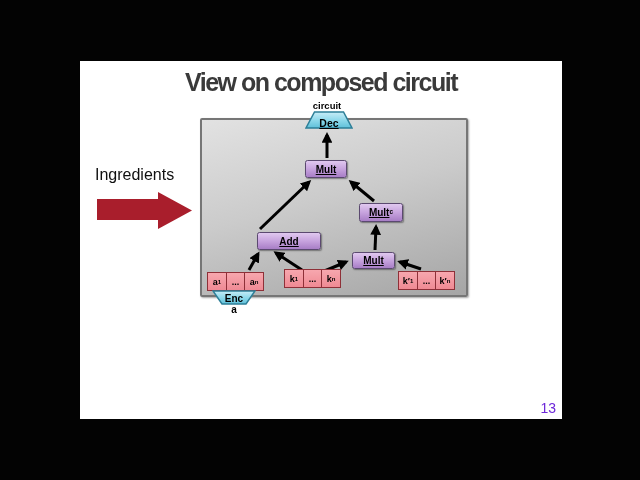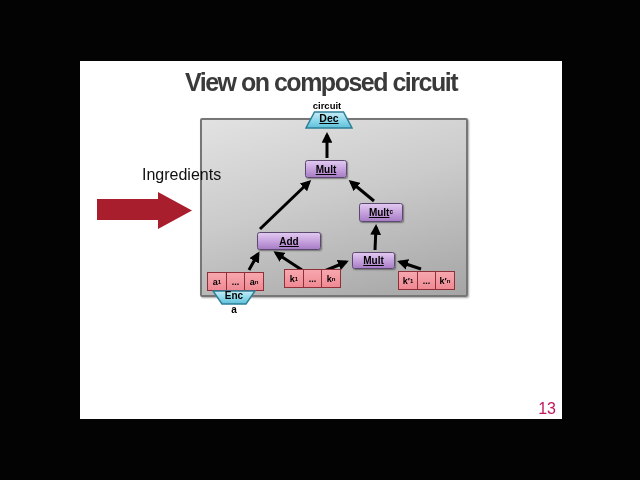--- a/index.html
+++ b/index.html
@@ -39,39 +39,39 @@
     width:20px; height:19px; margin-left:-1.5px;
     border:1.5px solid #8e3038;
     background:linear-gradient(180deg,#f7a7ae 0%, #ef8a94 100%);
     display:flex; align-items:center; justify-content:center;
     font-size:9px; font-weight:bold; color:#000;
   }
   .cell:first-child { margin-left:0; }
   .cell sub { font-size:6px; line-height:1; }
   .trap { position:absolute; z-index:5; }
   .trap-label {
-    position:absolute; z-index:6; display:flex; align-items:flex-start; justify-content:center;
+    position:absolute; z-index:6; display:flex; align-items:flex-end; justify-content:center;
     font-weight:bold; color:#000;
   }
   .small-label {
     position:absolute; z-index:6; text-align:center;
     font-weight:bold; color:#000;
   }
   .ingredients {
     position:absolute; left:15px; top:105px;
-    font-size:16px; color:#101010; z-index:2;margin-left:47px;
+    font-size:16px; color:#101010; z-index:2;
   }
   .red-arrow {
     position:absolute; left:17px; top:131px; width:95px; height:38px; z-index:2;
     background:#a91e2c;
     clip-path:polygon(0 7px, 61px 7px, 61px 0, 95px 18.5px, 61px 37px, 61px 28px, 0 28px);
   }
   .page-number {
     position:absolute; right:6px; top:339px;
-    font-size:16px; color:#be185d; z-index:2;
+    font-size:14px; color:#6d28d9; z-index:2;
   }
 </style>
 </head>
 <body>
 
 <div class="stage">
   <div class="slide">
 
     <div class="title">View on composed circuit</div>
 

